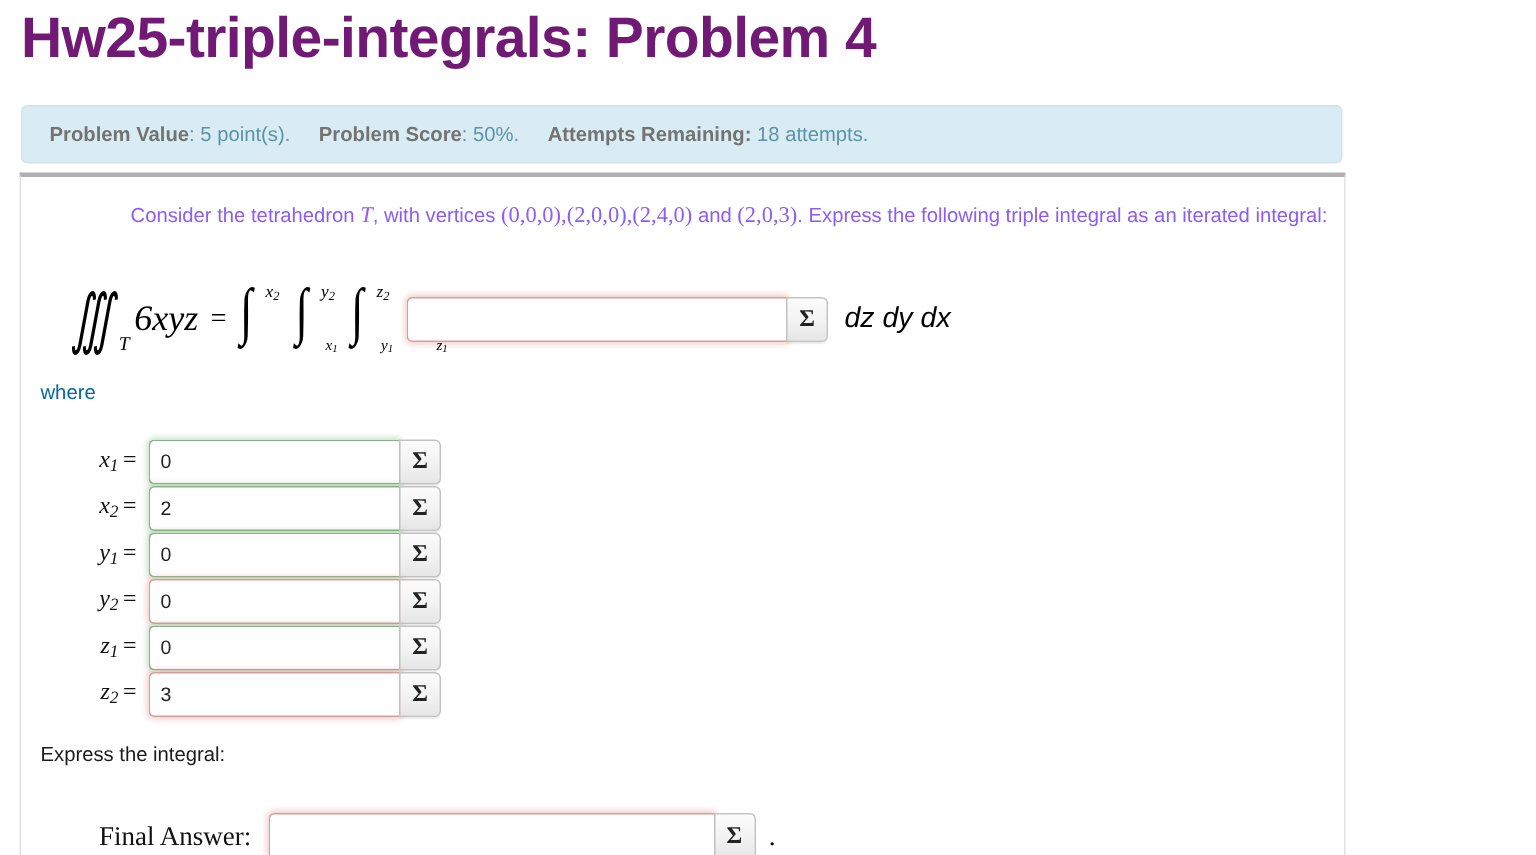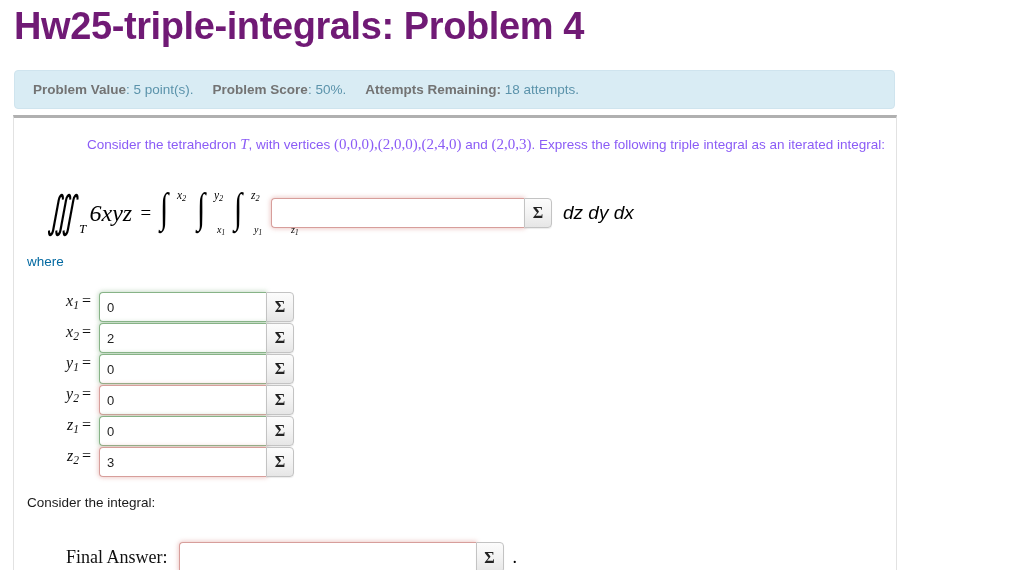--- a/index.html
+++ b/index.html
@@ -227,20 +227,21 @@
   }
 
   
   .var-rows {
     position: absolute;
     left: 33px;
     top: 174px;
   }
   .var-row {
     display: flex;
+    align-items: center;
     height: 31px;
   }
   .var-label {
     width: 44px;
     text-align: right;
     padding-right: 8px;
     font-family: "Liberation Serif", serif;
     font-style: italic;
     font-size: 16px;
     color: #111;
@@ -369,21 +370,21 @@
     </div>
 
     <div class="var-row">
       <span class="var-label"><span>z</span><span class="sub">2</span><span class="eq">=</span></span>
       <input class="ansbox" type="text" value="3" style="">
       <div class="sigma-btn">Σ</div>
     </div>
 
   </div>
 
-  <div class="evaluate-label">Consider the integral:</div>
+  <div class="evaluate-label">Express the integral:</div>
 
   <div class="final-line">
     <span class="final-label">Final Answer:</span>
     <input class="ansbox" type="text" value="" style="">
     <div class="sigma-btn">Σ</div>
     <span class="period">.</span>
   </div>
 
 </div>
 

